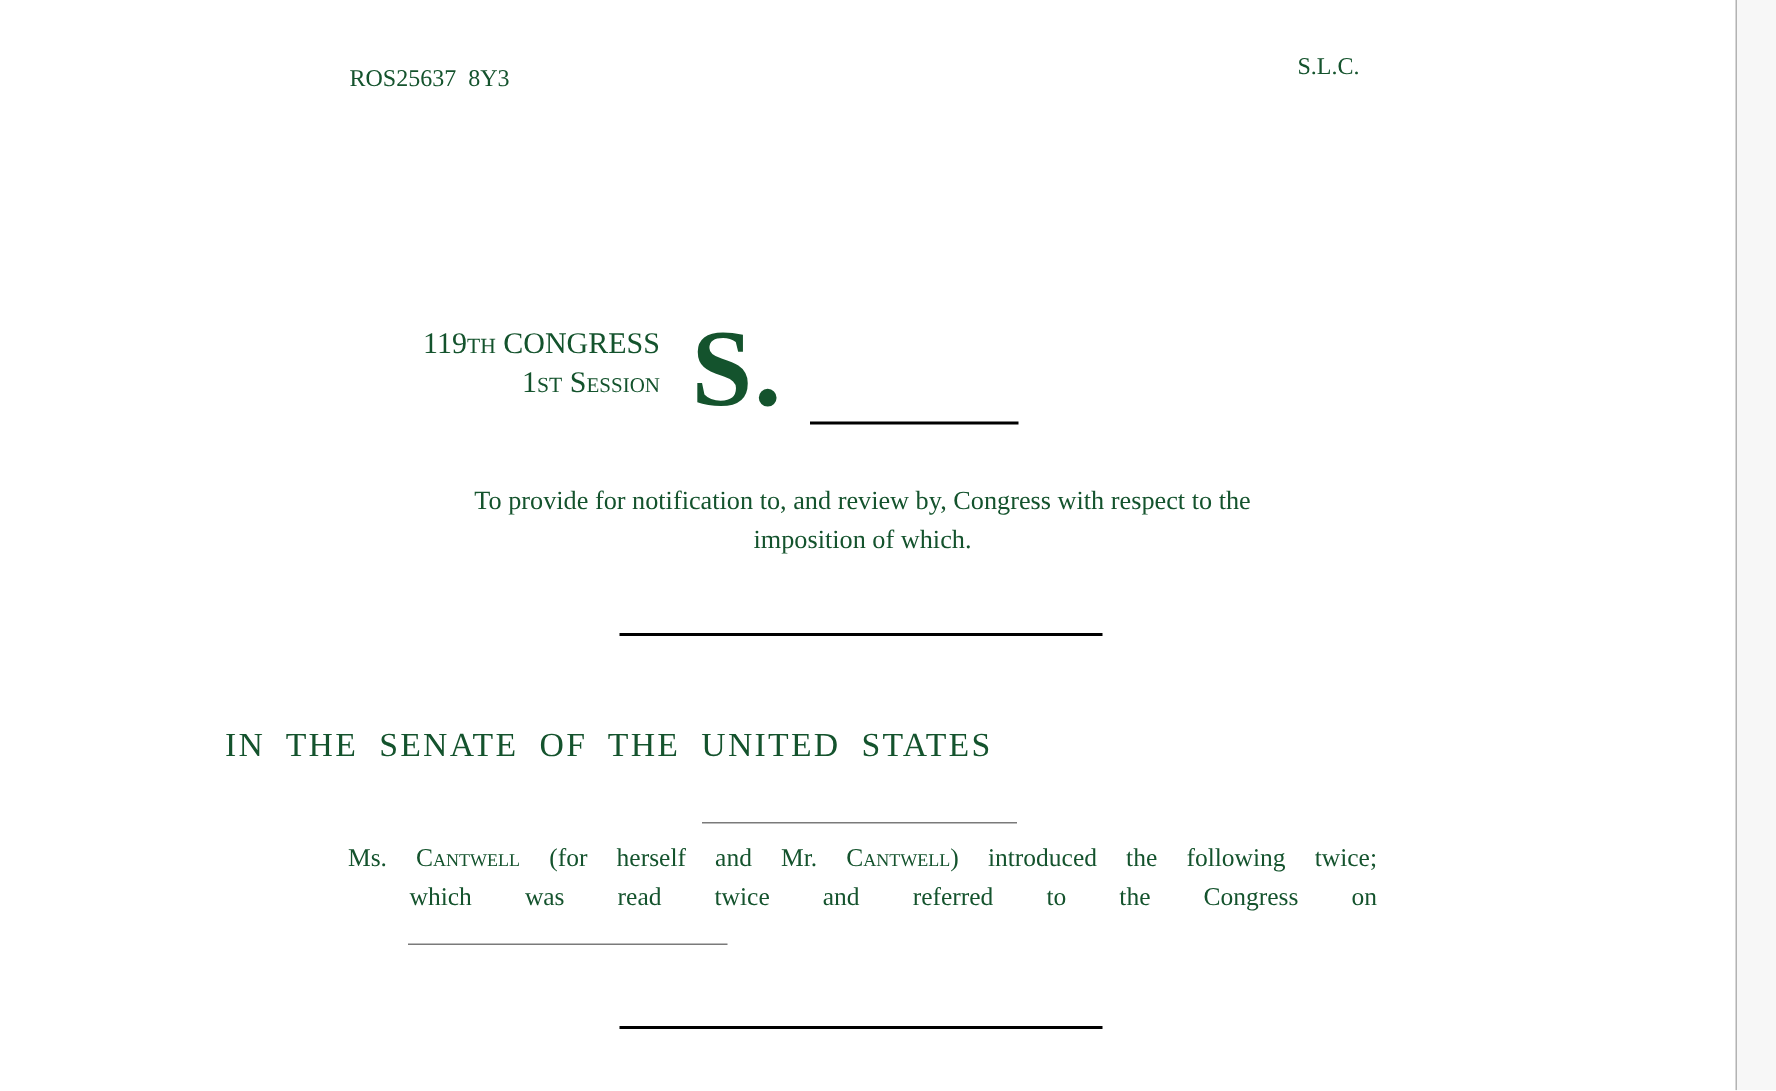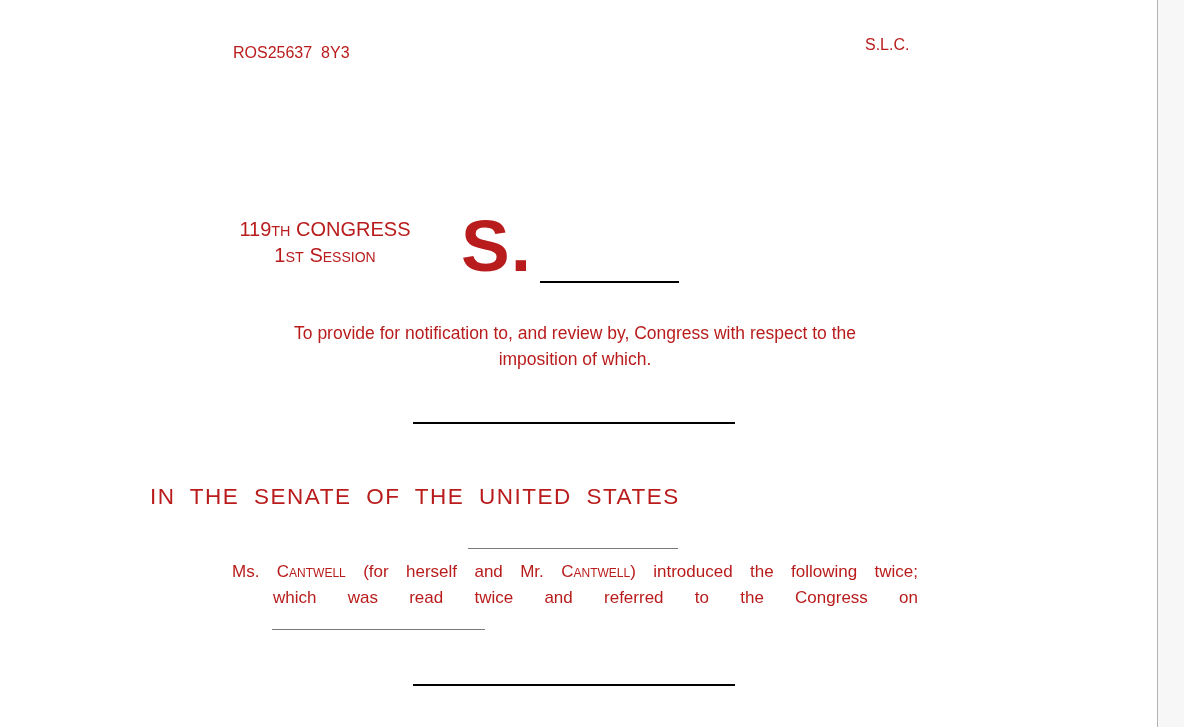--- a/index.html
+++ b/index.html
@@ -2,36 +2,36 @@
 <html><head>
 <meta charset="utf-8">
 <style>
   * { margin: 0; padding: 0; box-sizing: border-box; }
   html, body { background: #ffffff; }
   .page {
     position: relative;
     width: 1184px;
     height: 727px;
     background: #ffffff;
-    font-family: Liberation Sans, sans-serif;
-    color: #b91c1c;
+    font-family: Liberation Serif, serif;
+    color: #14532d;
     overflow: hidden;
   }
   
   .edge-strip {
     position: absolute;
     left: 1157px; top: 0; width: 27px; height: 727px;
     background: #f7f7f7;
     border-left: 1px solid #b3b3b3;
   }
   .abs { position: absolute; }
   .code { font-size: 16px; white-space: pre; }
   .congress-block {
-    left: 222px; top: 217px; width: 206px;
-    text-align: center;
+    left: 234px; top: 217px; width: 206px;
+    text-align: right;
     font-size: 20px; line-height: 24px;
   }
   .ord { font-size: 72%; text-transform: uppercase; }
   .sc  { font-variant: small-caps; }
   .bill-designation {
     left: 461px; top: 209px;
     font-size: 73px; font-weight: 700; line-height: 1;
     letter-spacing: 1px;
   }
   .blank-line { background: #000; height: 2px; }

